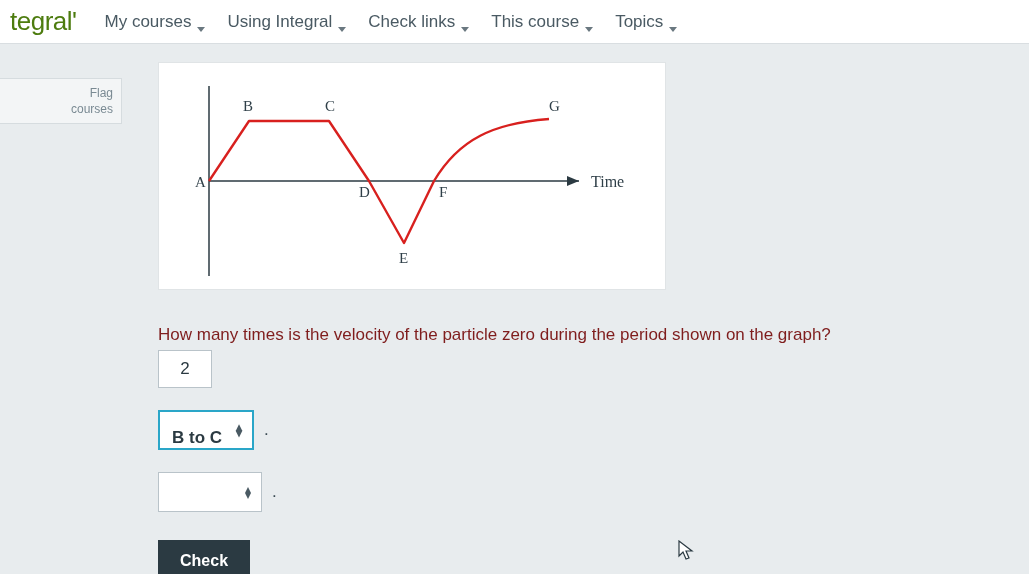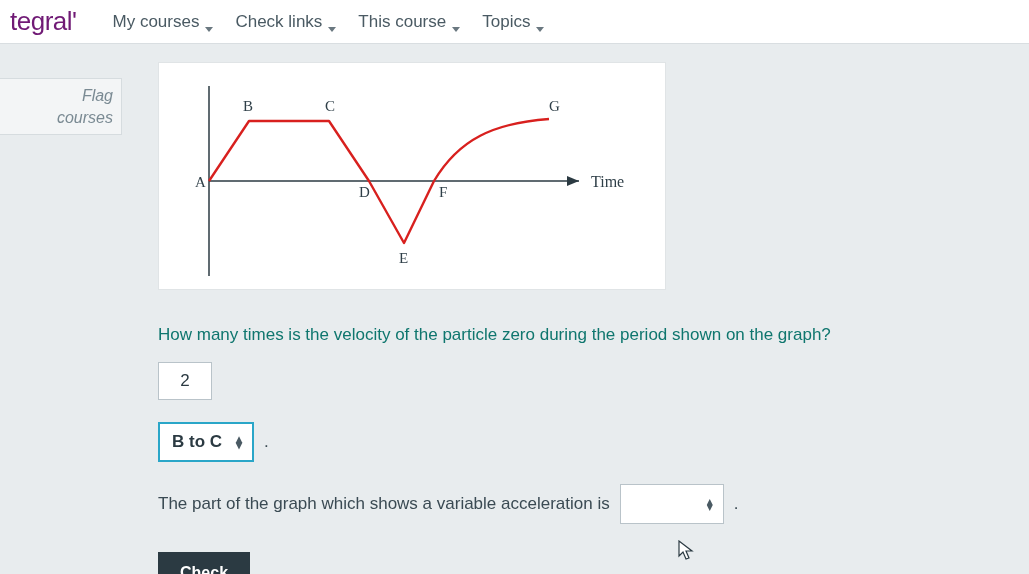--- a/index.html
+++ b/index.html
@@ -18,43 +18,42 @@
     display: flex;
     align-items: center;
     padding: 0 10px;
     gap: 22px;
     font-size: 17px;
     color: #4a5a63;
   }
   .brand {
     font-size: 26px;
     font-weight: 400;
-    color: #701a75;
+    color: #4d7c0f;
     letter-spacing: -0.5px;
-    margin-right: 14px;
+    margin-right: 6px;
   }
   .nav-item { display: inline-flex; align-items: flex-end; gap: 6px; cursor: pointer; }
   .caret-down {
     width: 0; height: 0;
     border-left: 4px solid transparent;
     border-right: 4px solid transparent;
     border-top: 5px solid #6a7880;
   }
 
   
   .page {
     display: flex;
     align-items: flex-start;
   }
   .sidebar {
     width: 128px;
     padding: 34px 6px 0 0;
-    font-size: 16px;
+    font-size: 12px;
     color: #7a8a93;
-    font-style: italic;
   }
   .flag-box {
     background: #f3f5f6;
     border: 1px solid #d6dcdf;
     border-left: none;
     padding: 6px 8px;
     text-align: right;
     line-height: 1.35;
   }
 
@@ -81,22 +80,22 @@
     font-family: Georgia, "Times New Roman", serif;
     font-size: 15px;
     fill: #2f3f48;
   }
   .red-line { stroke: #d8201e; stroke-width: 2.4; fill: none; stroke-linejoin: round; }
   .axis-line { stroke: #2b3a42; stroke-width: 1.5; fill: none; }
 
   
   .qtext {
     font-size: 17px;
-    color: #0f766e;
-    margin-bottom: 14px;
+    color: #7f1d1d;
+    margin-bottom: 2px;
     line-height: 1.5;
   }
   .qrow {
     display: flex;
     align-items: center;
     flex-wrap: wrap;
     gap: 10px;
     margin-bottom: 22px;
     font-size: 17px;
     color: #3a4a53;
@@ -106,21 +105,21 @@
     height: 38px;
     border: 1px solid #b9c3c9;
     background: #fff;
     font-size: 17px;
     text-align: center;
     color: #2b3a42;
   }
   .select-wrap {
     position: relative;
     display: inline-flex;
-    align-items: center;
+    align-items: flex-end;
     height: 40px;
     border: 2px solid #2aa6c8;
     background: #fff;
     padding: 0 30px 0 12px;
     font-size: 17px;
     font-weight: 600;
     color: #2b3a42;
   }
   .select-wrap.unset {
     border: 1px solid #b9c3c9;
@@ -160,20 +159,24 @@
 </head>
 <body>
 
 <div class="topbar">
   <div class="brand">tegral'</div>
   <div class="nav-item">
     <span>My courses</span>
     <span class="caret-down"></span>
   </div>
   <div class="nav-item">
+    <span>Using Integral</span>
+    <span class="caret-down"></span>
+  </div>
+  <div class="nav-item">
     <span>Check links</span>
     <span class="caret-down"></span>
   </div>
   <div class="nav-item">
     <span>This course</span>
     <span class="caret-down"></span>
   </div>
   <div class="nav-item">
     <span>Topics</span>
     <span class="caret-down"></span>
@@ -226,21 +229,20 @@
     <div class="qrow">
       <div class="select-wrap">
         <span>B to C</span>
         <span class="select-caret">▴<br>▾</span>
       </div>
       <span>.</span>
     </div>
 
     
     <div class="qrow">
-      <span>The part of the graph which shows a variable acceleration is</span>
       <div class="select-wrap unset">
         <span></span>
         <span class="select-caret">▴<br>▾</span>
       </div>
       <span>.</span>
     </div>
 
     <button class="check-btn">Check</button>
   </div>
 </div>

